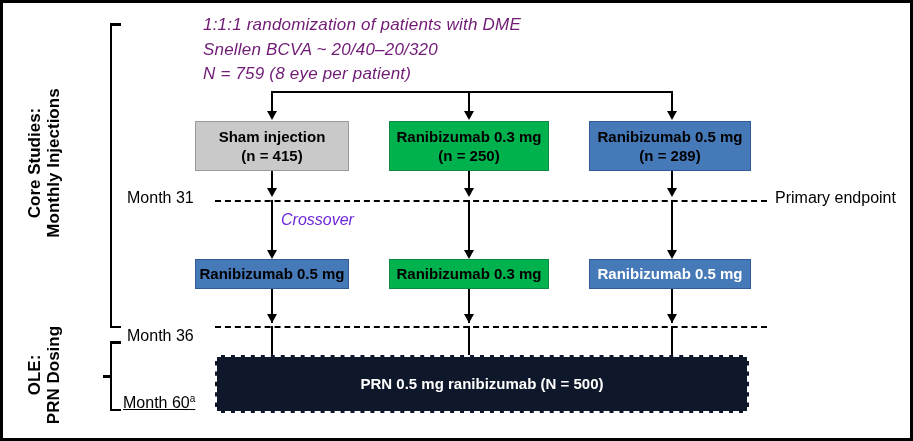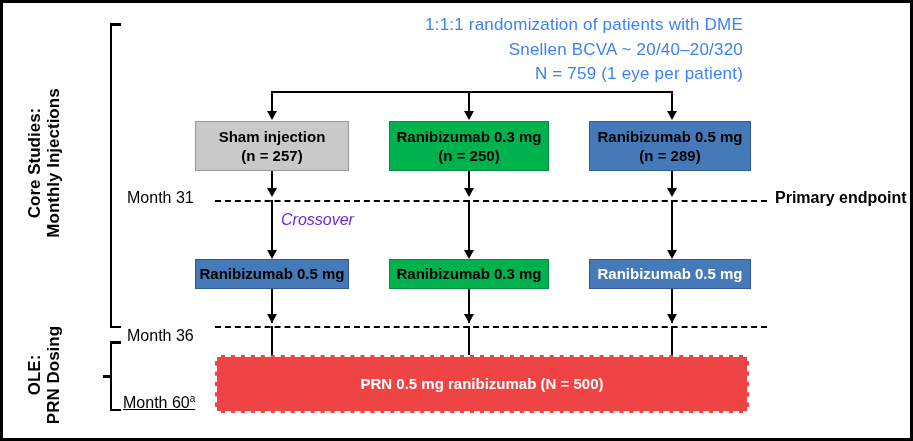--- a/index.html
+++ b/index.html
@@ -12,24 +12,25 @@
     border:3px solid #000000;
     background:#ffffff;
     overflow:hidden;
   }
 
   .abs{position:absolute;}
 
   
   .header{
     left:200px;top:10px;width:540px;
-    text-align:right;
-    font-size:17px;color:#3b82f6;
+    text-align:left;
+    font-size:17px;color:#701a75;
     line-height:1.45;
     letter-spacing:.2px;
+    font-style:italic;
   }
 
   
   .side-label{
     transform-origin:0 0;
     transform:rotate(-90deg);
     white-space:nowrap;
     font-size:17px;font-weight:bold;color:#000;
     text-align:center;
     line-height:1.12;
@@ -71,21 +72,21 @@
   #box-sham{left:192px;top:118px;width:154px;height:50px;}
   #box-r03 {left:386px;top:118px;width:160px;height:50px;}
   #box-r05 {left:586px;top:118px;width:162px;height:50px;}
 
   #box-co-1{left:192px;top:256px;width:154px;height:30px;}
   #box-co-2{left:386px;top:256px;width:160px;height:30px;}
   #box-co-3{left:586px;top:256px;width:162px;height:30px;}
 
   #box-prn{
     left:212px;top:352px;width:534px;height:58px;
-    background:#ef4444;
+    background:#0f172a;
     border:2px dashed #ffffff;
     color:#ffffff;
     font-size:15px;
   }
 
   
   .vline{background:#000;width:2px;}
   .hline{background:#000;height:2px;}
 
   .arrowhead{
@@ -111,21 +112,21 @@
   .sup{font-size:10px;vertical-align:super;}
 </style>
 </head>
 <body>
 
 <div id="figure">
 
   <div class="abs header">
     <div>1:1:1 randomization of patients with DME</div>
     <div>Snellen BCVA ~ 20/40–20/320</div>
-    <div>N = 759 (1 eye per patient)</div>
+    <div>N = 759 (8 eye per patient)</div>
   </div>
 
   <div class="abs side-label" id="core-label">
     <div>Core Studies:</div>
     <div>Monthly Injections</div>
   </div>
 
   <div class="abs side-label" id="ole-label">
     <div>OLE:</div>
     <div>PRN Dosing</div>
@@ -142,21 +143,21 @@
   <div class="abs arrowhead" style="left:263.5px;top:108px;"></div>
 
   <div class="abs vline" style="left:465px;top:88px;height:22px;"></div>
   <div class="abs arrowhead" style="left:460.5px;top:108px;"></div>
 
   <div class="abs vline" style="left:668px;top:88px;height:22px;"></div>
   <div class="abs arrowhead" style="left:663.5px;top:108px;"></div>
 
   <div class="abs box box-gray" id="box-sham">
     <span>Sham injection</span>
-    <span class="l2">(n = 257)</span>
+    <span class="l2">(n = 415)</span>
   </div>
 
   <div class="abs box box-green" id="box-r03">
     <span>Ranibizumab 0.3 mg</span>
     <span class="l2">(n = 250)</span>
   </div>
 
   <div class="abs box box-blue" id="box-r05">
     <span>Ranibizumab 0.5 mg</span>
     <span class="l2">(n = 289)</span>
@@ -166,21 +167,21 @@
   <div class="abs arrowhead" style="left:263.5px;top:185px;"></div>
 
   <div class="abs vline" style="left:465px;top:168px;height:22px;"></div>
   <div class="abs arrowhead" style="left:460.5px;top:185px;"></div>
 
   <div class="abs vline" style="left:668px;top:168px;height:22px;"></div>
   <div class="abs arrowhead" style="left:663.5px;top:185px;"></div>
 
   <div class="abs timeline-label" style="left:124px;top:186px;">Month 31</div>
   <div class="abs dashrule" style="left:212px;top:197px;width:552px;"></div>
-  <div class="abs timeline-label" style="left:772px;top:186px;font-weight:bold;">Primary endpoint</div>
+  <div class="abs timeline-label" style="left:772px;top:186px;">Primary endpoint</div>
 
   <div class="abs vline" style="left:268px;top:197px;height:56px;"></div>
   <div class="abs arrowhead" style="left:263.5px;top:247px;"></div>
   <div class="abs crossover" style="left:278px;top:208px;">Crossover</div>
 
   <div class="abs vline" style="left:465px;top:197px;height:56px;"></div>
   <div class="abs arrowhead" style="left:460.5px;top:247px;"></div>
 
   <div class="abs vline" style="left:668px;top:197px;height:56px;"></div>
   <div class="abs arrowhead" style="left:663.5px;top:247px;"></div>

